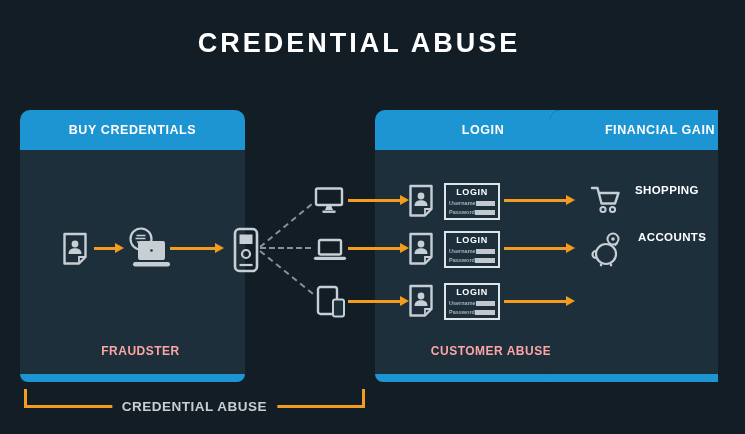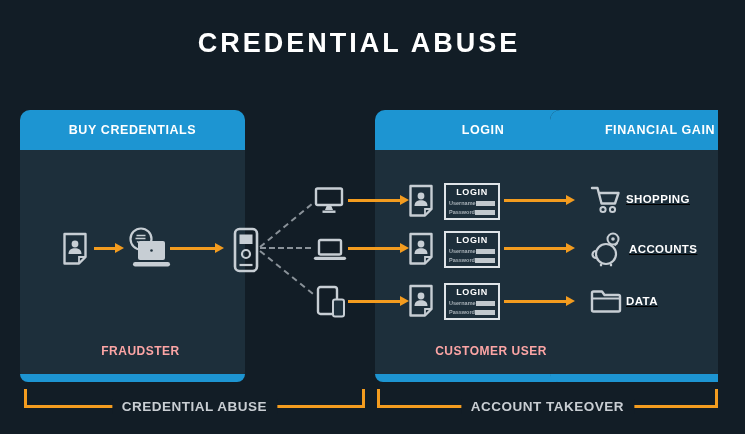--- a/index.html
+++ b/index.html
@@ -39,21 +39,21 @@
   .login-box{
     position:absolute;left:444px;width:56px;height:37px;background:#1d2f3b;
     border:2px solid #dfe4e8;box-sizing:border-box;padding:2px 3px 0 3px;
   }
   .login-title{
     text-align:center;color:#ffffff;font-size:9px;font-weight:bold;letter-spacing:.6px;line-height:10px;
   }
   .login-row{display:flex;align-items:center;justify-content:space-between;margin-top:3px;}
   .login-label{color:#aab3ba;font-size:5.5px;font-weight:bold;line-height:6px;}
   .login-bar{display:inline-block;width:24px;height:5px;background:#c2c9ce;}
-  .asset-row{position:absolute;display:flex;align-items:center;gap:4px;text-decoration:underline;}
+  .asset-row{position:absolute;display:flex;align-items:flex-start;gap:13px;}
   .asset-label{color:#ffffff;font-size:11.5px;font-weight:bold;letter-spacing:.4px;}
   .bracket{
     position:absolute;top:389px;height:19px;box-sizing:border-box;
     border-left:3px solid #f39c1f;border-right:3px solid #f39c1f;border-bottom:3px solid #f39c1f;
   }
   .bracket-label{
     position:absolute;left:50%;bottom:-9px;transform:translateX(-50%);
     background:#121d26;padding:0 10px;white-space:nowrap;
     color:#c9ced3;font-size:13.5px;font-weight:bold;letter-spacing:.5px;
   }
@@ -66,21 +66,21 @@
 
   <div class="title">CREDENTIAL ABUSE</div>
 
   <div class="panel" style="left:20px;width:177px;">
     <div class="panel-header">BUY CREDENTIALS</div>
     <div class="panel-label">FRAUDSTER</div>
     <div class="panel-bottom-bar"></div>
   </div>
   <div class="panel" style="left:375px;width:168px;">
     <div class="panel-header">LOGIN</div>
-    <div class="panel-label">CUSTOMER USER</div>
+    <div class="panel-label">CUSTOMER ABUSE</div>
     <div class="panel-bottom-bar"></div>
   </div>
   <div class="panel" style="left:550px;width:172px;">
     <div class="panel-header">FINANCIAL GAIN</div>
     <div class="panel-bottom-bar"></div>
   </div>
 
   <div class="abs" style="left:62px;top:232px;">
     <svg width="26" height="34" viewBox="0 0 26 34">
       <path d="M2.5 2 H23.5 V25 L17 31.5 H2.5 Z" fill="none" stroke="#c7ced4" stroke-width="2.4" stroke-linejoin="round"></path>
@@ -216,30 +216,18 @@
         <circle cx="24" cy="8" r="5.5" fill="none" stroke="#c7ced4" stroke-width="2"></circle>
         <circle cx="24" cy="8" r="1.8" fill="#c7ced4"></circle>
         <circle cx="17" cy="23" r="10" fill="none" stroke="#c7ced4" stroke-width="2.2"></circle>
         <path d="M7 20 a3.2 3.2 0 0 0 0 7" fill="none" stroke="#c7ced4" stroke-width="2.2"></path>
         <path d="M12 32.8 v2.5 M22 32.8 v2.5" stroke="#c7ced4" stroke-width="2.2"></path>
         <path d="M25.5 14.5 l3-2.5" stroke="#c7ced4" stroke-width="2"></path>
       </svg>
     </span>
     <span class="asset-label">ACCOUNTS</span>
   </div>
-  <div class="asset-row" style="left:590px;top:288px;">
-    <span>
-      <svg width="32" height="26" viewBox="0 0 32 26">
-        <path d="M2 22 V5 a1.5 1.5 0 0 1 1.5-1.5 H12 l2.5 3.5 H28.5 A1.5 1.5 0 0 1 30 8.5 V22 a1.5 1.5 0 0 1 -1.5 1.5 h-25 A1.5 1.5 0 0 1 2 22 Z" fill="none" stroke="#c7ced4" stroke-width="2.4" stroke-linejoin="round"></path>
-        <line x1="2" y1="10.5" x2="30" y2="10.5" stroke="#c7ced4" stroke-width="2"></line>
-      </svg>
-    </span>
-    <span class="asset-label">DATA</span>
-  </div>
 
   <div class="bracket" style="left:24px;width:341px;">
     <span class="bracket-label">CREDENTIAL ABUSE</span>
   </div>
-  <div class="bracket" style="left:377px;width:341px;">
-    <span class="bracket-label">ACCOUNT TAKEOVER</span>
-  </div>
 
 </div>
 
 </body></html>

